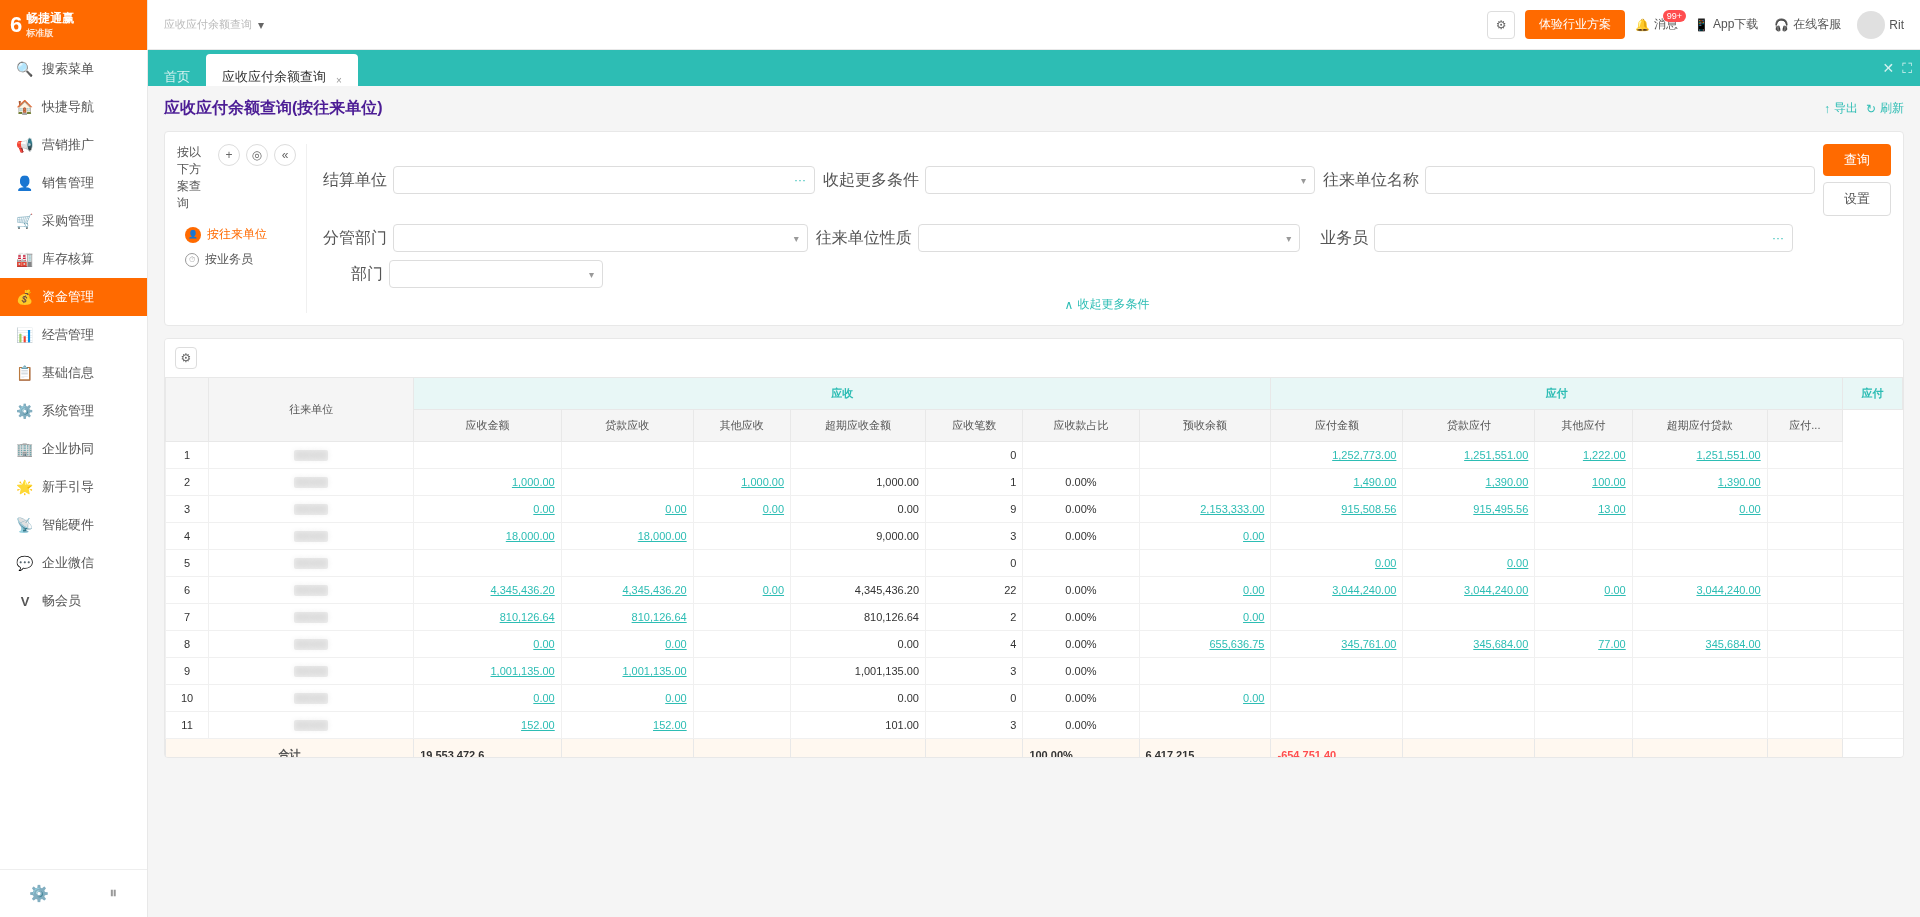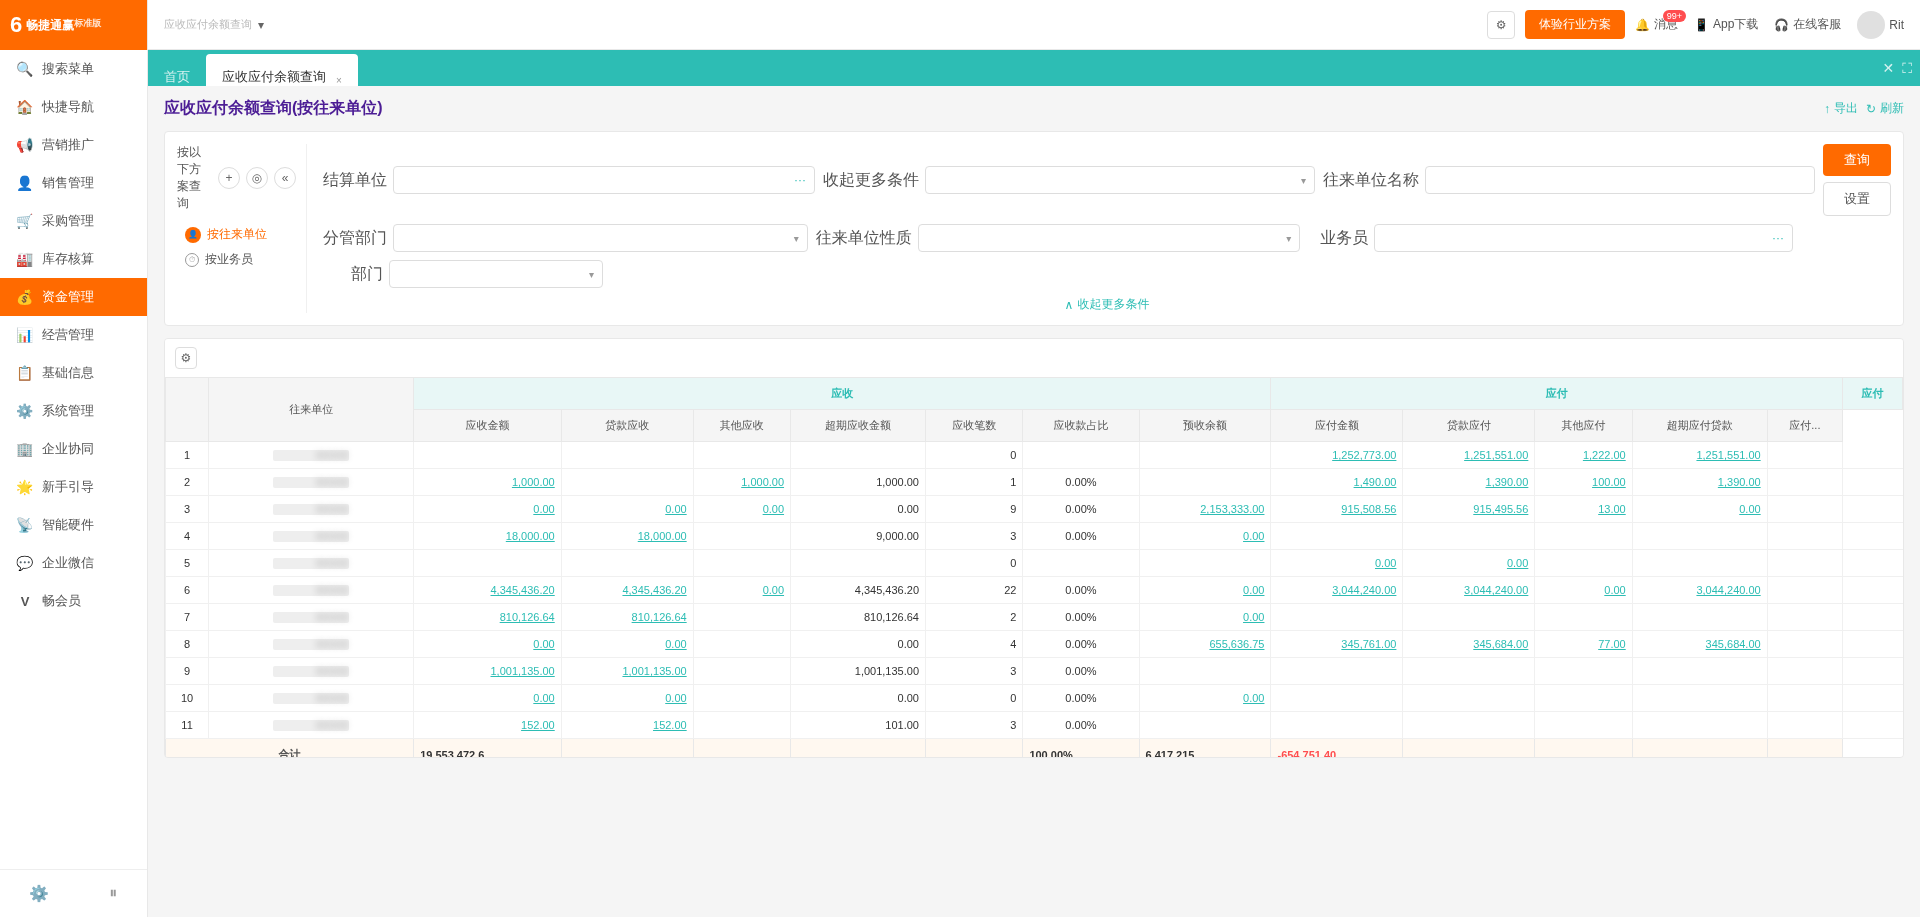--- a/index.html
+++ b/index.html
@@ -42,21 +42,21 @@
     .content-inner { padding: 12px 16px; }
 
     
     .page-header { display: flex; align-items: center; justify-content: space-between; margin-bottom: 12px; }
     .page-title { font-size: 16px; font-weight: bold; color: #4c1d95; }
     .page-actions { display: flex; gap: 8px; }
     .page-action-btn { display: flex; align-items: center; gap: 4px; color: #2dbdb4; cursor: pointer; font-size: 12px; }
 
     
     .search-panel { background: #fff; border: 1px solid #e8e8e8; border-radius: 4px; padding: 12px; margin-bottom: 12px; }
-    .search-panel-header { display: flex; align-items: center; gap: 8px; margin-bottom: 10px; }
+    .search-panel-header { display: flex; align-items: flex-start; gap: 8px; margin-bottom: 10px; }
     .search-panel-header-label { color: #555; font-size: 12px; }
     .search-panel-header-icons { display: flex; gap: 6px; }
     .search-panel-icon-btn { width: 22px; height: 22px; border: 1px solid #ddd; border-radius: 50%; display: flex; align-items: center; justify-content: center; cursor: pointer; color: #666; font-size: 12px; }
     .query-options { display: flex; flex-direction: column; gap: 0; }
     .query-option { display: flex; align-items: center; padding: 4px 8px; cursor: pointer; border-radius: 4px; color: #555; font-size: 12px; gap: 6px; }
     .query-option.active { color: #ff6a00; }
     .search-row { display: flex; align-items: center; gap: 8px; margin-bottom: 8px; }
     .search-field { flex: 1; display: flex; align-items: center; gap: 6px; }
     .search-field-label { color: #555; font-size: 16px; white-space: nowrap; min-width: 60px; text-align: right; }
     .search-field-input { flex: 1; height: 28px; border: 1px solid #ddd; border-radius: 4px; padding: 0 8px; font-size: 12px; color: #333; display: flex; align-items: center; justify-content: space-between; cursor: pointer; }
@@ -74,33 +74,33 @@
     thead tr { background: #f5f5f5; }
     thead th { padding: 8px 6px; text-align: center; border: 1px solid #e8e8e8; color: #555; font-weight: normal; white-space: nowrap; font-size: 11px; }
     thead th.group-header { background: #e8f7f6; color: #2dbdb4; font-weight: bold; }
     tbody tr { border-bottom: 1px solid #f0f0f0; }
     tbody td { padding: 7px 6px; text-align: center; border: 1px solid #f0f0f0; color: #333; font-size: 11px; white-space: nowrap; }
     tbody td.link { color: #2dbdb4; text-decoration: underline; cursor: pointer; }
     tbody td.num { text-align: right; }
     tfoot tr { background: #fff8f0; }
     tfoot td { padding: 8px 6px; font-weight: bold; border: 1px solid #e8e8e8; font-size: 11px; }
     tfoot td.total-label { text-align: center; color: #555; }
-    .blurred { color: transparent; text-shadow: 0 0 6px rgba(0,0,0,0.3); background: #eee; border-radius: 2px; user-select: none; font-size: 10px; padding-left: 42px; }
+    .blurred { color: transparent; text-shadow: 0 0 6px rgba(0,0,0,0.3); background: #eee; border-radius: 2px; user-select: none; font-size: 10px; }
 
     .query-btn { background: #ff6a00; color: #fff; border: none; border-radius: 4px; padding: 7px 20px; cursor: pointer; font-size: 13px; }
     .setting-btn { background: #fff; color: #555; border: 1px solid #ddd; border-radius: 4px; padding: 7px 20px; cursor: pointer; font-size: 13px; }
     .btn-group { display: flex; flex-direction: column; gap: 6px; }
   </style>
 </head>
 <body>
 
 <div class="sidebar">
   <div class="sidebar-logo">
     <span style="font-size:22px; color:#fff;">6</span>
-    <div style="display:flex;flex-direction:row;margin-left:4px;">
+    <div style="display:flex;flex-direction:column;margin-left:4px;">
       <span style="font-size:12px;font-weight:bold;">畅捷通赢</span>
       <span style="font-size:9px;opacity:0.8;">标准版</span>
     </div>
   </div>
 
   <div class="sidebar-item">
     <span class="icon">🔍</span>
     <span>搜索菜单</span>
   </div>
   <div class="sidebar-item">

